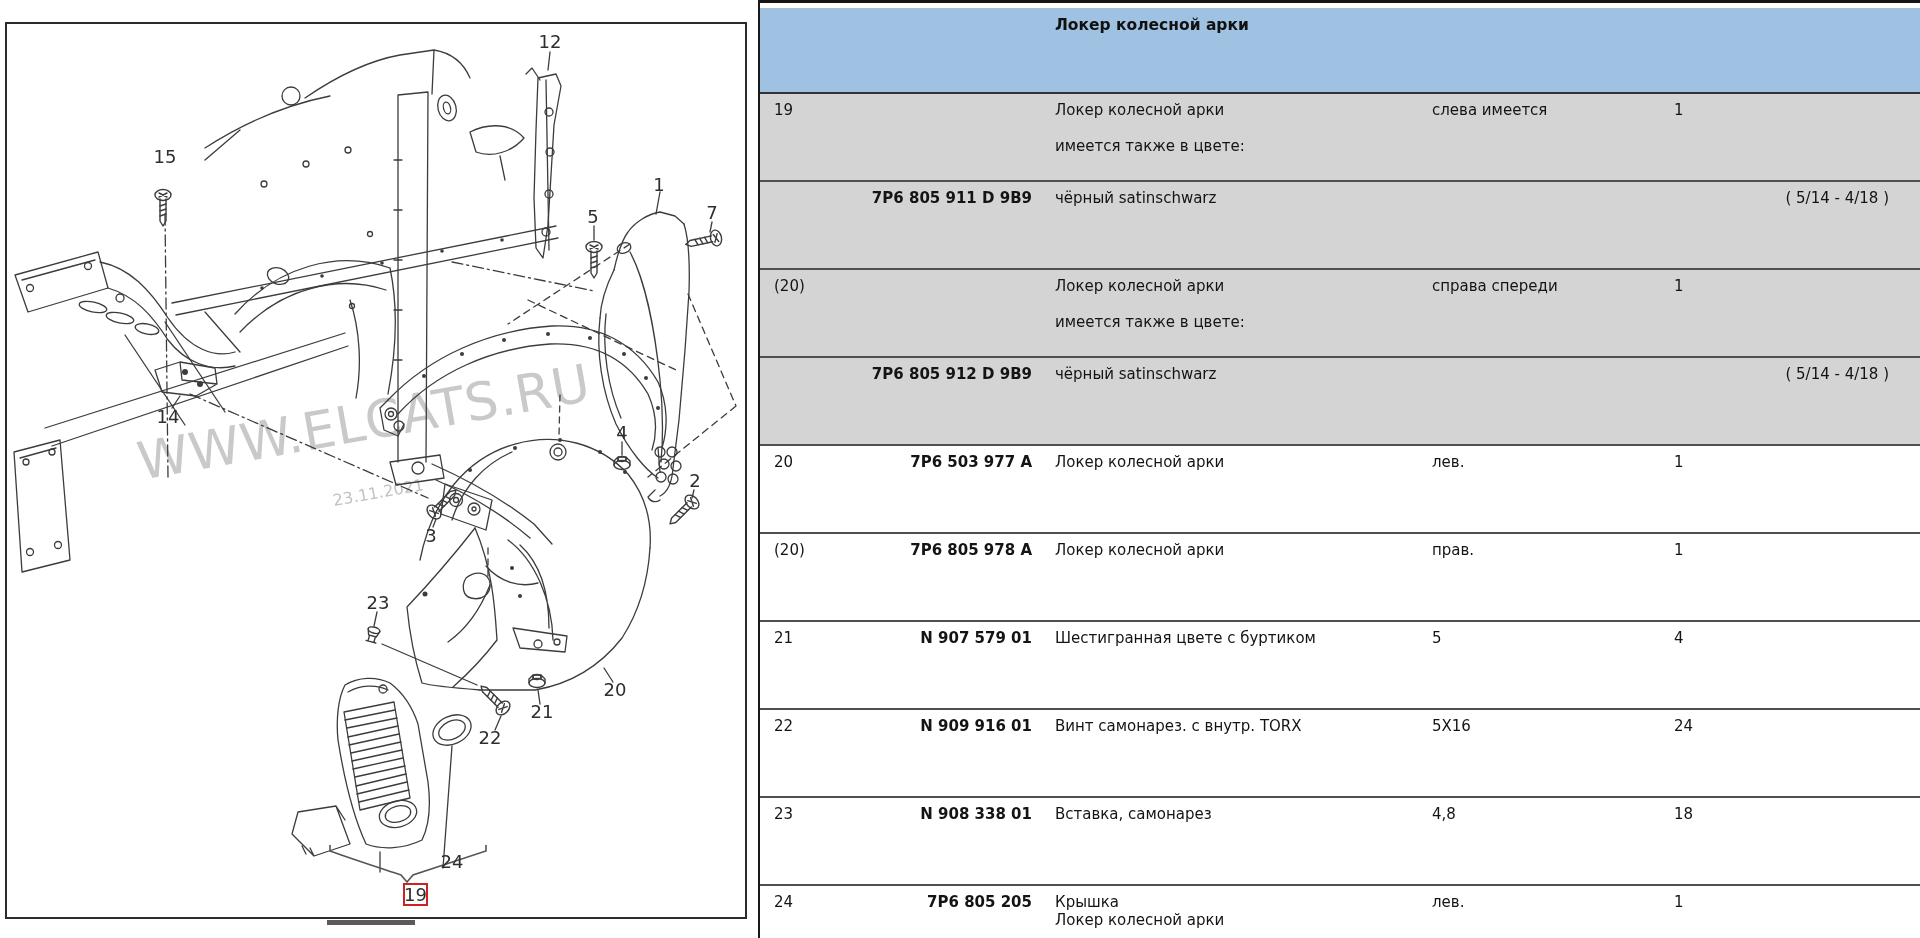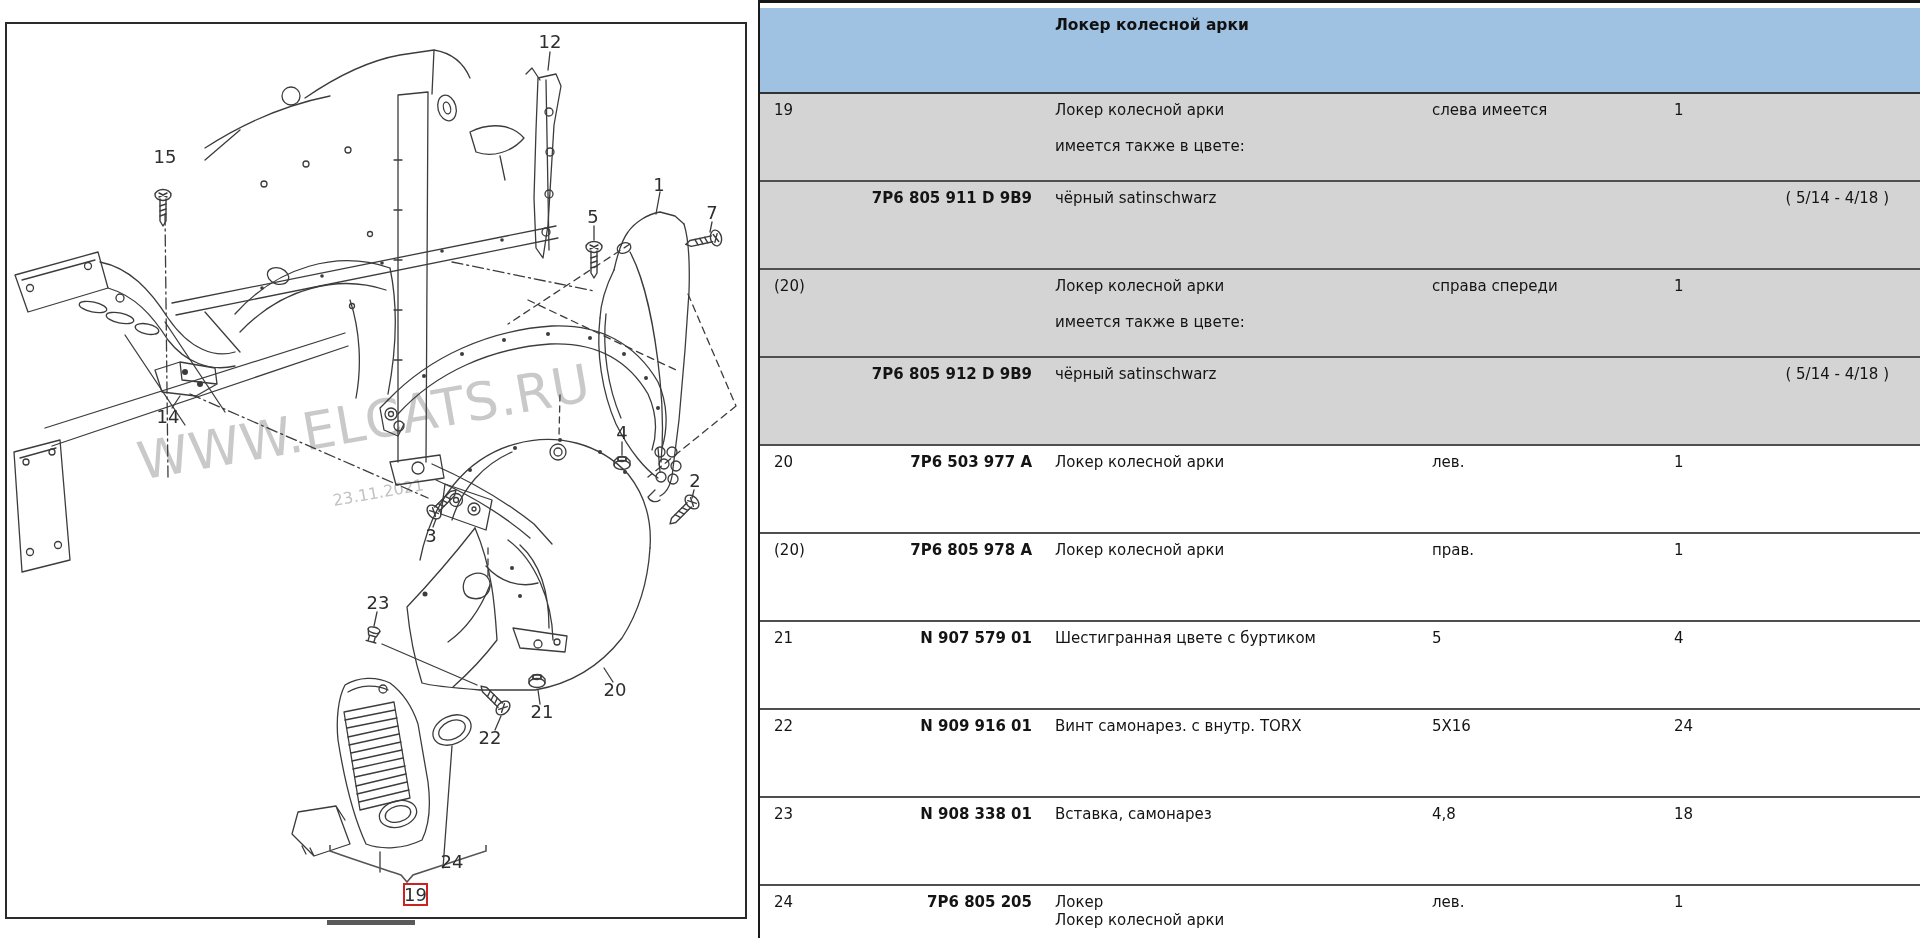--- a/index.html
+++ b/index.html
@@ -339,19 +339,19 @@
       <span class="cell c-num">23</span>
       <span class="cell c-part">N 908 338 01</span>
       <span class="cell c-desc">Вставка, самонарез</span>
       <span class="cell c-dim">4,8</span>
       <span class="cell c-qty">18</span>
     </div>
 
     <div class="row">
       <span class="cell c-num">24</span>
       <span class="cell c-part">7P6 805 205</span>
-      <span class="cell c-desc">Локер</span>
+      <span class="cell c-desc">Крышка</span>
       <span class="cell c-desc2 tight">Локер колесной арки</span>
       <span class="cell c-dim">лев.</span>
       <span class="cell c-qty">1</span>
     </div>
   </div>
 </div>
 
 </body></html>

